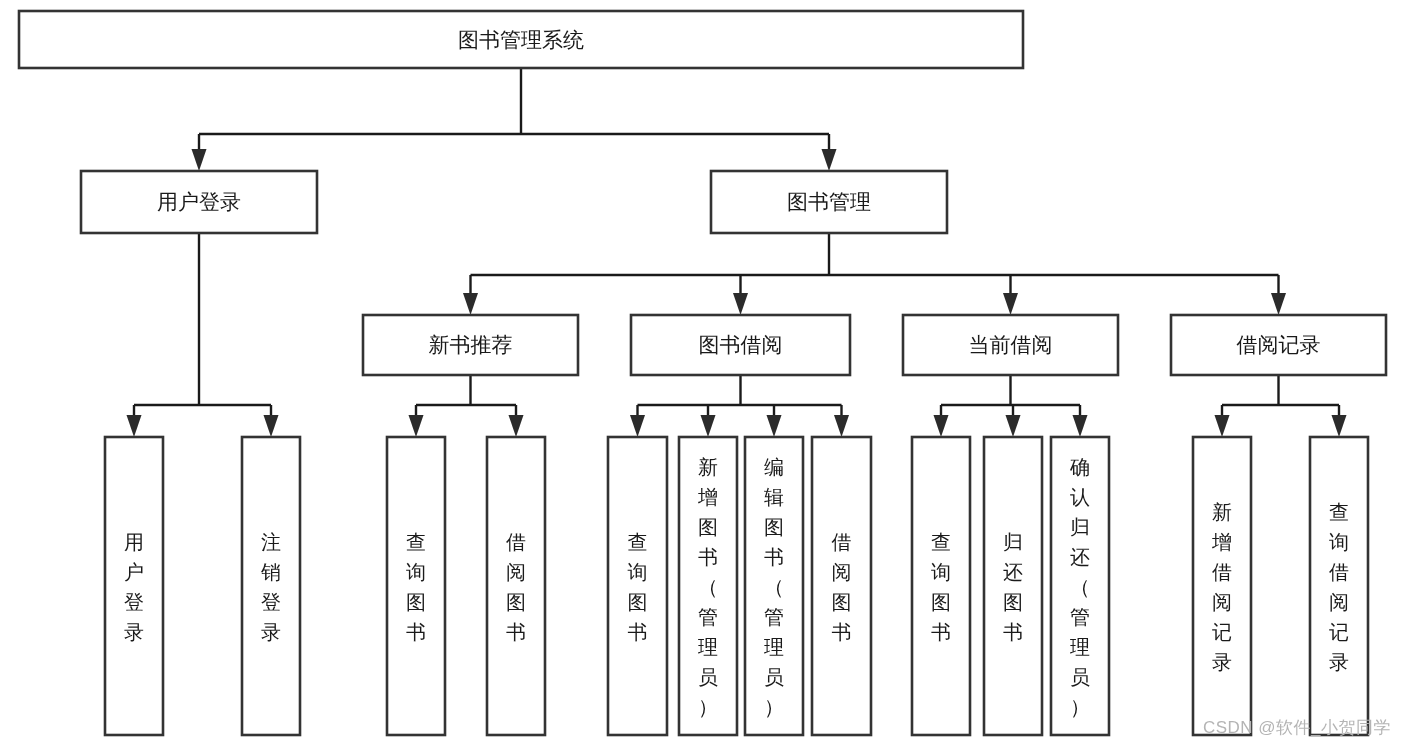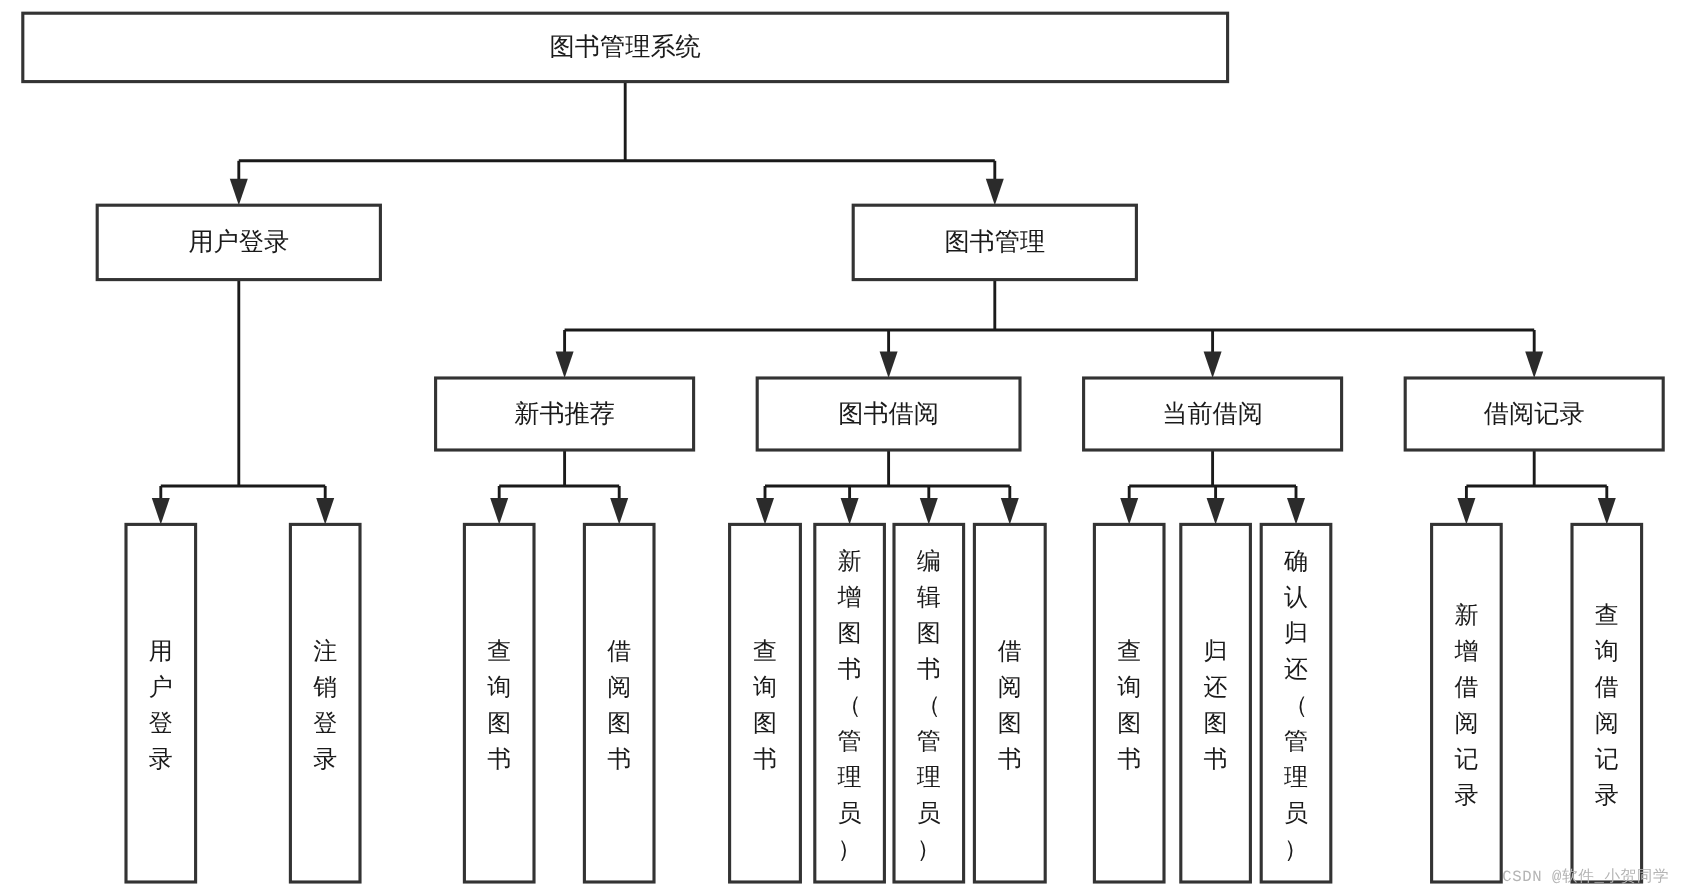--- a/index.html
+++ b/index.html
@@ -54,22 +54,22 @@
     stroke-linecap: butt;
   }
   .arrow-head {
     fill: #2b2b2b;
     stroke: none;
   }
   .watermark-text {
     position: absolute;
     right: 14px;
     bottom: 8px;
-    font-family: Liberation Mono, monospace;
-    font-size: 13px;
+    font-family: Liberation Sans, sans-serif;
+    font-size: 17px;
     color: #b4b4b4;
     white-space: nowrap;
     letter-spacing: 0.5px;
     user-select: none;
     margin-top: 28px;
   }
 </style>
 </head>
 <body>
 

